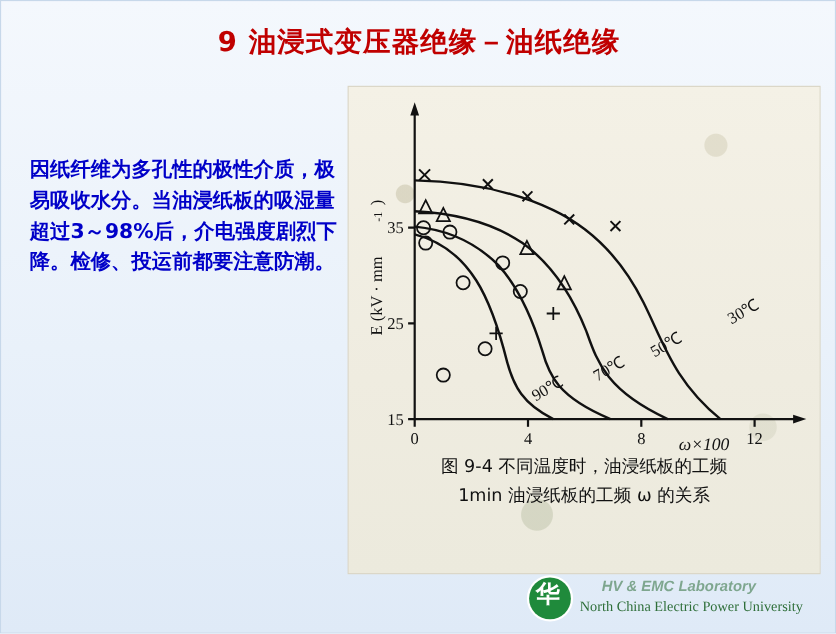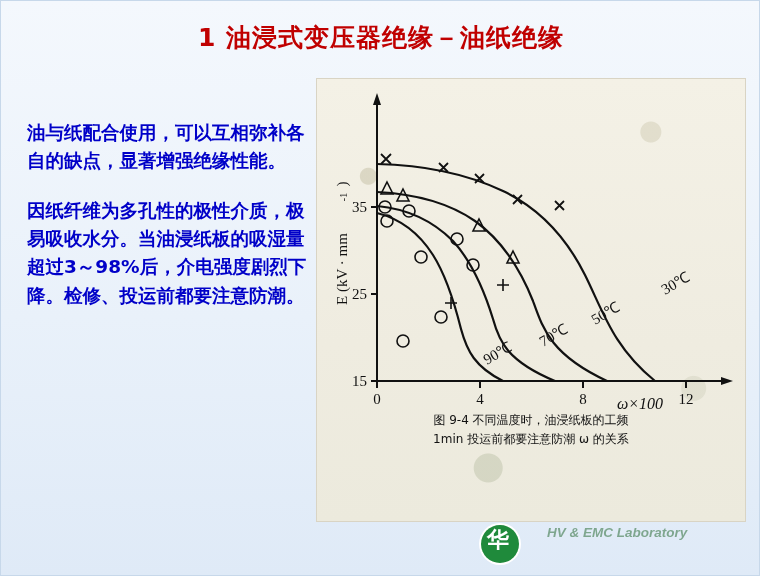--- a/index.html
+++ b/index.html
@@ -49,21 +49,21 @@
       radial-gradient(circle at 78% 12%, rgba(205,200,175,.45) 0 10px, transparent 11px),
       radial-gradient(circle at 40% 88%, rgba(190,195,170,.5) 0 14px, transparent 15px),
       radial-gradient(circle at 88% 70%, rgba(205,205,185,.4) 0 12px, transparent 13px),
       linear-gradient(180deg,#f4f1e6 0%,#efece0 60%,#eceadd 100%);
   }
   .plot{position:absolute;left:0;top:0;width:428px;height:340px;}
   .caption{
     position:absolute;left:0;top:332px;width:428px;
     text-align:center;
     color:#111;
-    font-size:12px;
+    font-size:16px;
     line-height:1.6;
     font-family:"DejaVu Sans","Liberation Sans",sans-serif;
   }
   .caption .l2{display:block;}
 
   
   .footer{
     position:absolute;left:478px;top:520px;width:278px;height:46px;
   }
   .logo-circle{
@@ -88,24 +88,23 @@
     color:#2f6f3a;font-size:13px;
     font-family:"Liberation Serif",serif;
   }
   svg text{font-family:"Liberation Serif",serif;}
 </style>
 </head>
 <body>
 
 <div class="slide">
 
-  <div class="title">1  油浸式变压器绝缘－油纸绝缘</div>
+  <div class="title">9  油浸式变压器绝缘－油纸绝缘</div>
 
   <div class="left-text">
-    <div>油与纸配合使用，可以互相弥补各自的缺点，显著增强绝缘性能。</div>
     <div class="para2">因纸纤维为多孔性的极性介质，极易吸收水分。当油浸纸板的吸湿量超过3～98%后，介电强度剧烈下降。检修、投运前都要注意防潮。</div>
   </div>
 
   <div class="figure">
     <div class="noise"></div>
 
     <svg class="plot" viewBox="0 0 428 340">
 
       <line x1="60" y1="22" x2="60" y2="302" stroke="#111" stroke-width="2"></line>
       <polygon points="60,14 56,26 64,26" fill="#111"></polygon>
@@ -173,23 +172,24 @@
       </g>
 
       <text x="348" y="216" font-size="15" fill="#111" transform="rotate(-30 348 216)">30℃</text>
       <text x="278" y="246" font-size="15" fill="#111" transform="rotate(-30 278 246)">50℃</text>
       <text x="226" y="268" font-size="15" fill="#111" transform="rotate(-30 226 268)">70℃</text>
       <text x="170" y="286" font-size="15" fill="#111" transform="rotate(-30 170 286)">90℃</text>
     </svg>
 
     <div class="caption">
       <span>图 9-4    不同温度时，油浸纸板的工频</span>
-      <span class="l2">1min 投运前都要注意防潮 ω 的关系</span>
+      <span class="l2">1min 油浸纸板的工频 ω 的关系</span>
     </div>
   </div>
 
   <div class="footer">
     <div class="logo-circle"></div>
     <div class="logo-glyph">华</div>
     <div class="footer-line1">HV &amp; EMC Laboratory</div>
+    <div class="footer-line2">North China Electric Power University</div>
   </div>
 
 </div>
 
 </body></html>

